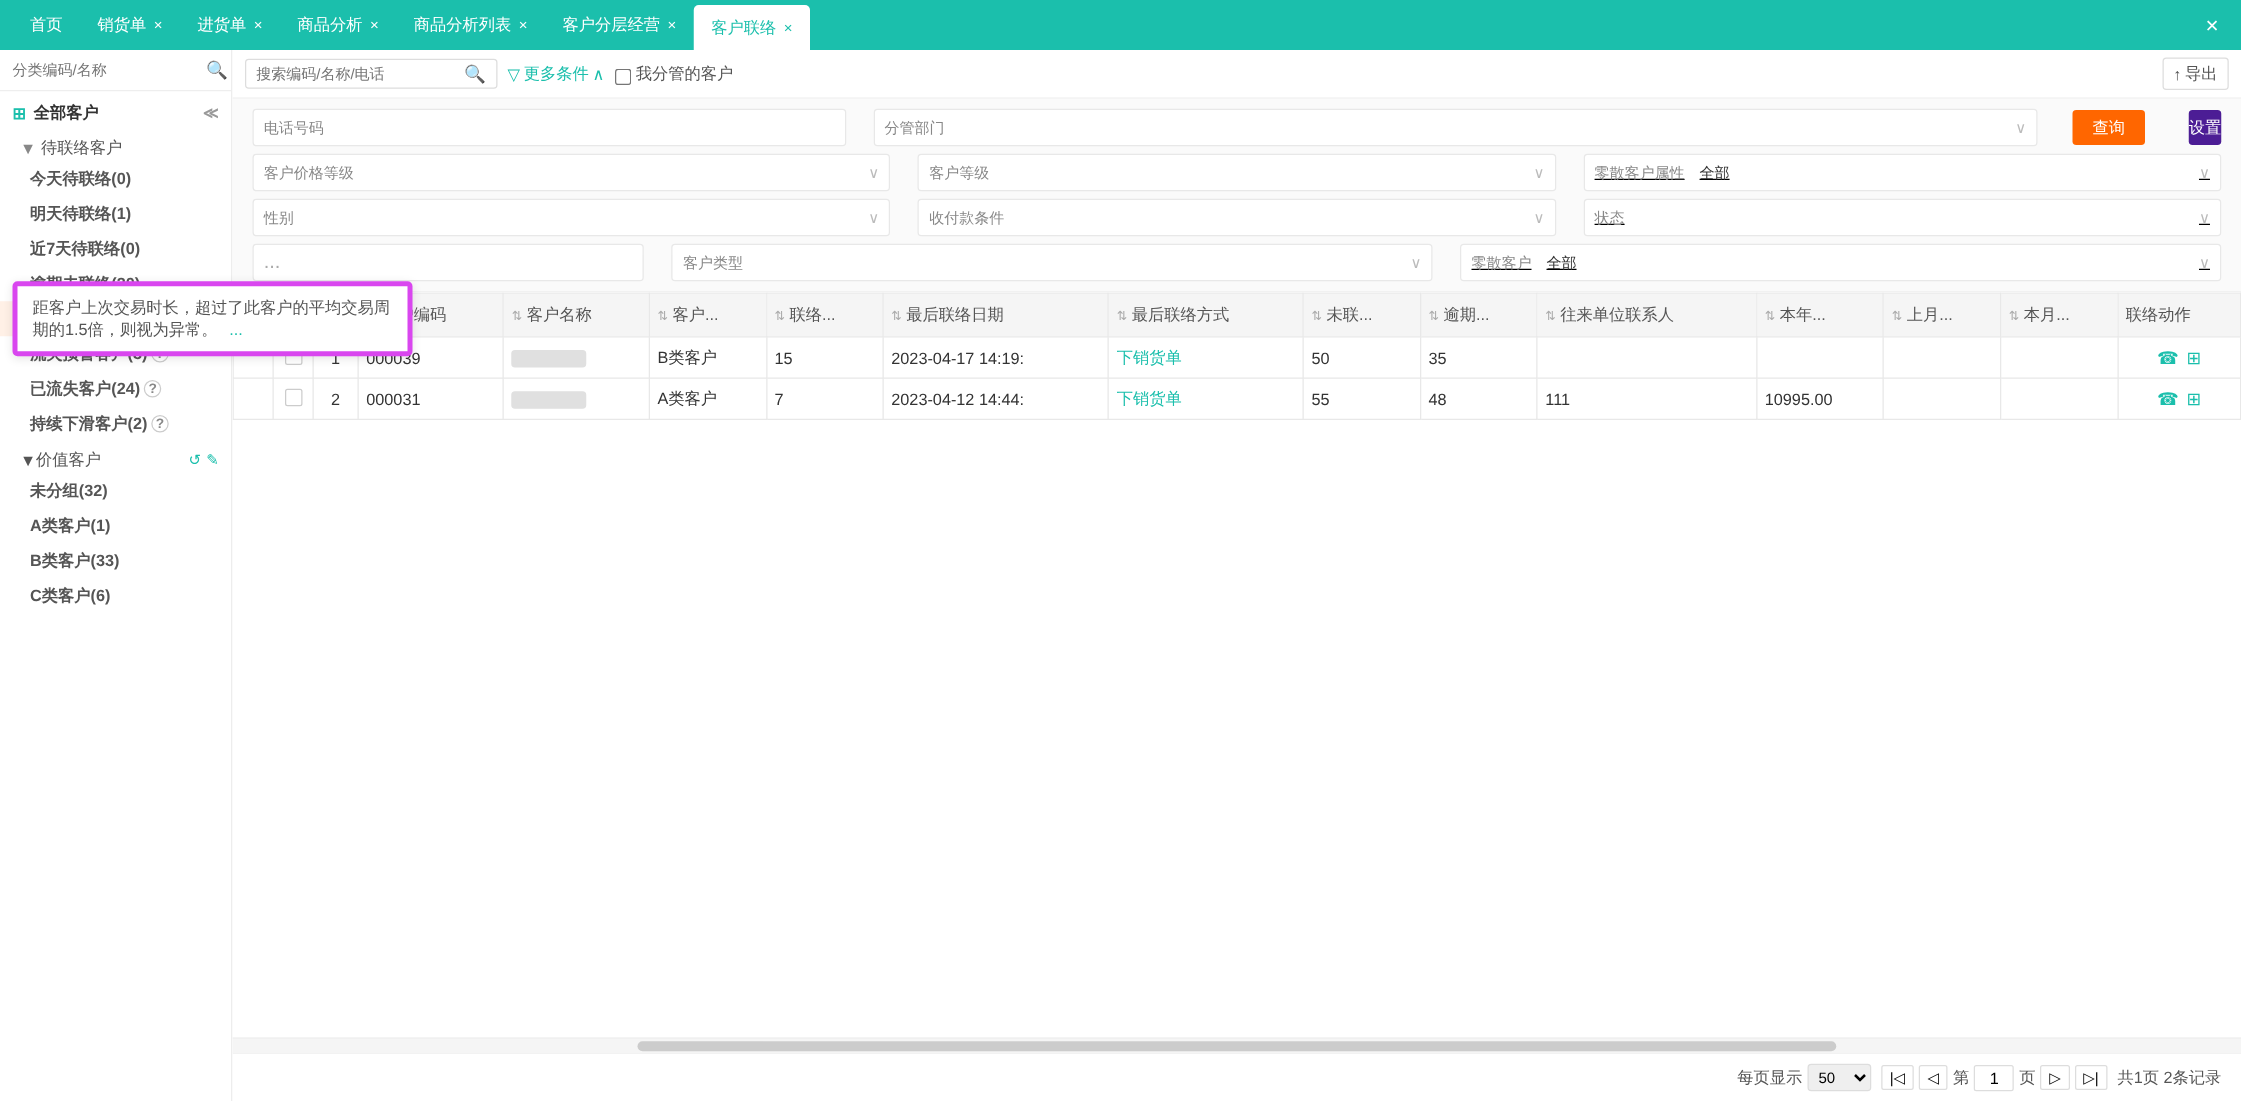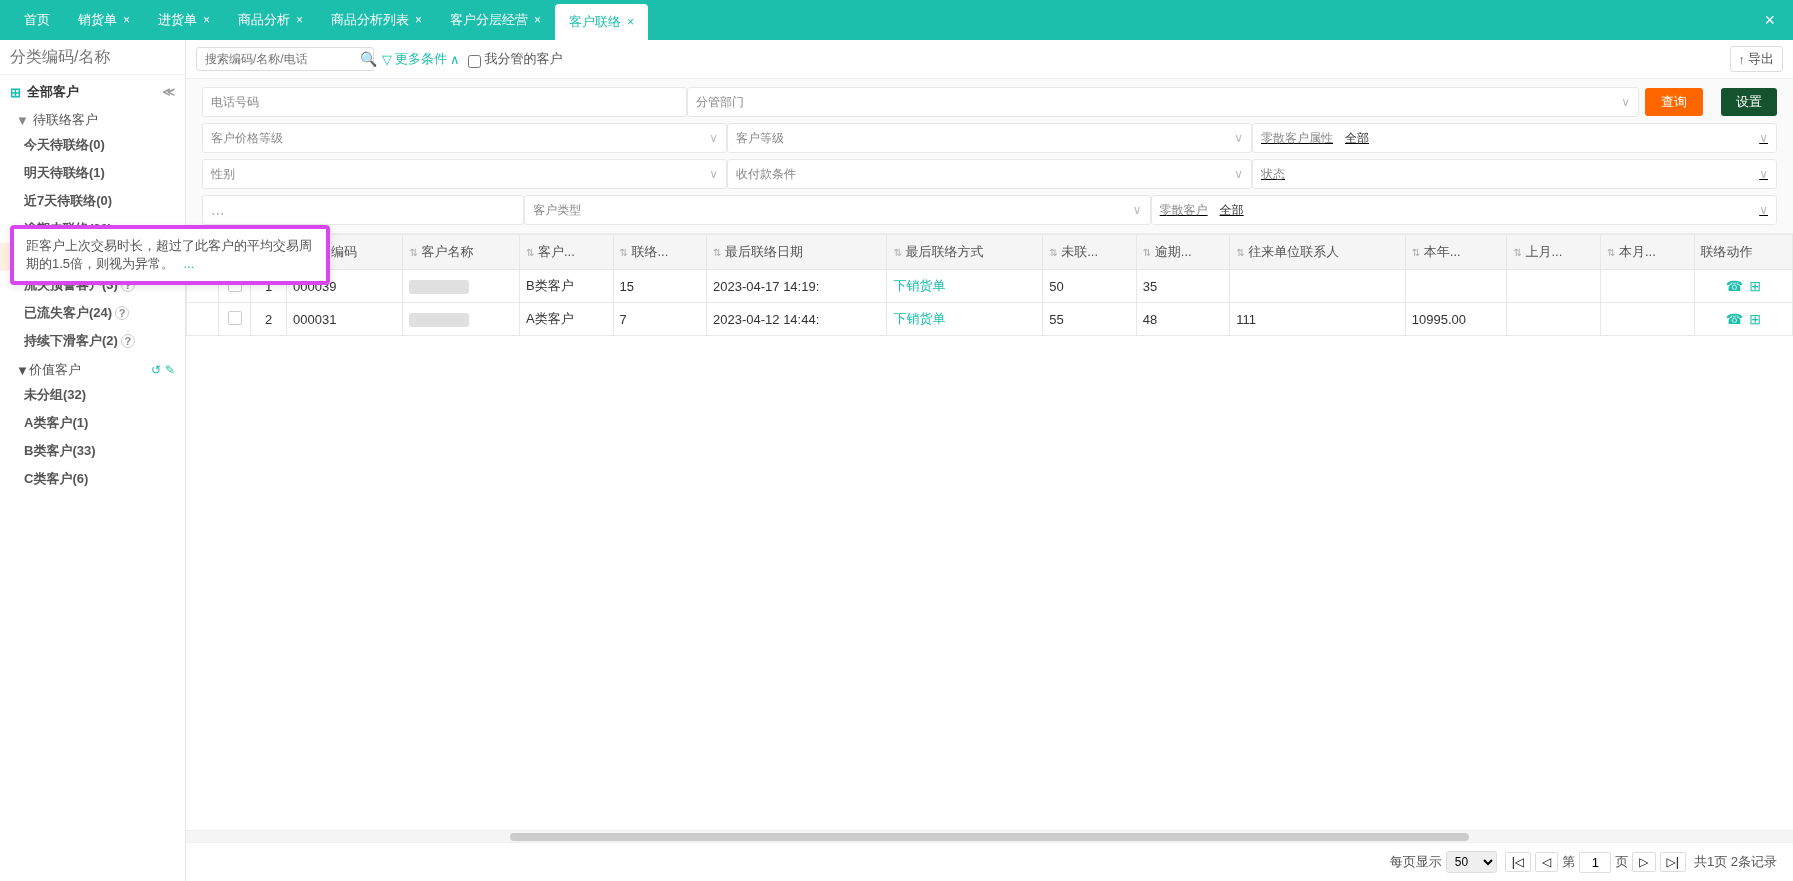--- a/index.html
+++ b/index.html
@@ -26,21 +26,21 @@
     
     .sidebar {
       width: 186px; background: #fff; border-right: 1px solid #e8e8e8;
       display: flex; flex-direction: column; overflow: hidden;
       flex-shrink: 0;
     }
     .sidebar-search {
       display: flex; align-items: center; padding: 8px 10px; border-bottom: 1px solid #eee;
     }
     .sidebar-search input {
-      flex: 1; border: none; outline: none; font-size: 16px; background: transparent;
+      flex: 1; border: none; outline: none; font-size: 12px; background: transparent;
     }
     .sidebar-search .search-icon { color: #999; font-size: 14px; cursor: pointer; }
 
     .sidebar-section-header {
       display: flex; align-items: center; padding: 8px 10px 4px 10px;
       font-weight: bold; font-size: 13px; color: #333;
     }
     .sidebar-section-header .grid-icon { margin-right: 6px; color: #1bbfac; }
     .sidebar-section-header .collapse-btn { margin-left: auto; color: #999; cursor: pointer; font-size: 12px; }
 
@@ -78,21 +78,21 @@
       flex: 1; display: flex; flex-direction: column; overflow: hidden; background: #fff;
     }
 
     
     .filter-bar {
       padding: 6px 10px; display: flex; align-items: center; gap: 8px;
       border-bottom: 1px solid #eee; background: #fff;
     }
     .search-box {
       display: flex; align-items: center; border: 1px solid #ddd; border-radius: 3px;
-      padding: 3px 8px; width: 178px;
+      padding: 3px 8px; width: 202px;
     }
     .search-box input { border: none; outline: none; font-size: 12px; flex: 1; }
     .search-box .s-icon { color: #1bbfac; font-size: 14px; cursor: pointer; }
     .more-filters {
       display: flex; align-items: center; gap: 3px; color: #1bbfac;
       cursor: pointer; font-size: 12px;
     }
     .my-customer-check {
       display: flex; align-items: flex-end; gap: 4px; font-size: 12px; color: #555;
       cursor: pointer;
@@ -109,40 +109,40 @@
       background: #fafafa; border-bottom: 1px solid #eee;
       padding: 8px 16px;
     }
     .filter-row {
       display: flex; align-items: center; gap: 0; margin-bottom: 6px;
     }
     .filter-row:last-child { margin-bottom: 0; }
     .filter-cell {
       flex: 1; display: flex; align-items: center; gap: 6px;
       border: 1px solid #e8e8e8; background: #fff; padding: 4px 8px;
-      border-radius: 3px; margin-right: 0; min-height: 30px;
+      border-radius: 3px; margin-right: 22px; min-height: 30px;
     }
     .filter-cell:last-child { margin-right: 0; text-decoration: underline; }
     .filter-cell label { color: #888; font-size: 12px; white-space: nowrap; }
     .filter-cell input {
       border: none; outline: none; background: transparent; font-size: 12px;
       flex: 1; color: #555;
     }
     .filter-cell .chevron { color: #bbb; margin-left: auto; font-size: 12px; }
     .filter-cell .dots { color: #bbb; margin-left: auto; font-size: 16px; }
     .filter-cell-wide { flex: 2; }
 
     .action-btns { display: flex; gap: 18px; padding-left: 6px; }
     .btn-query {
       background: #f60; color: #fff; border: none; padding: 5px 16px;
       border-radius: 3px; cursor: pointer; font-size: 13px;
     }
     .btn-settings {
-      background: #14532d; color: #fff; border: none; padding: 5px 15px;
-      border-radius: 3px; cursor: pointer; font-size: 13px;
+      background: #4c1d95; color: #fff; border: none; padding: 5px 0;
+      border-radius: 3px; cursor: pointer; font-size: 13px; margin-left: 17px;
     }
 
     
     .table-wrapper {
       flex: 1; overflow: auto; background: #fff;
     }
     table {
       width: 100%; border-collapse: collapse; font-size: 12px;
     }
     thead tr { background: #f5f5f5; }

